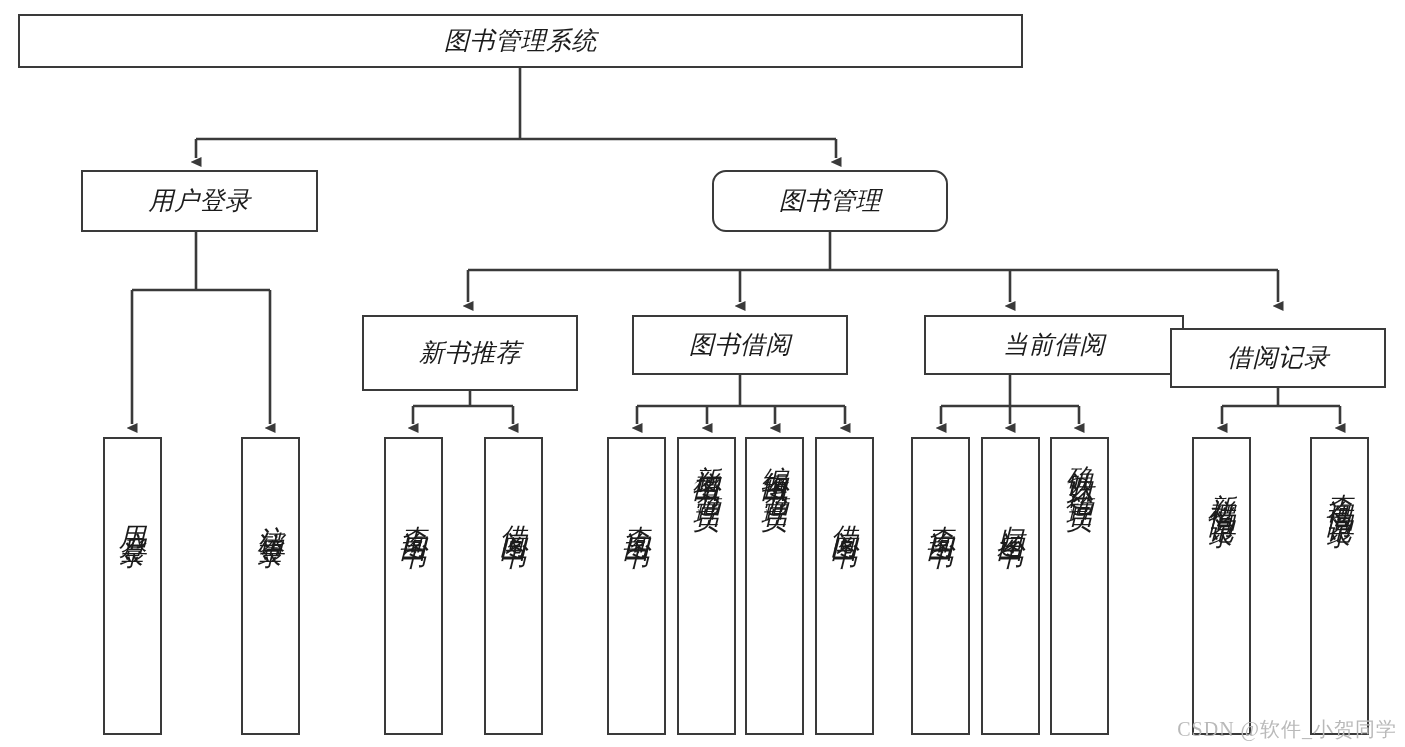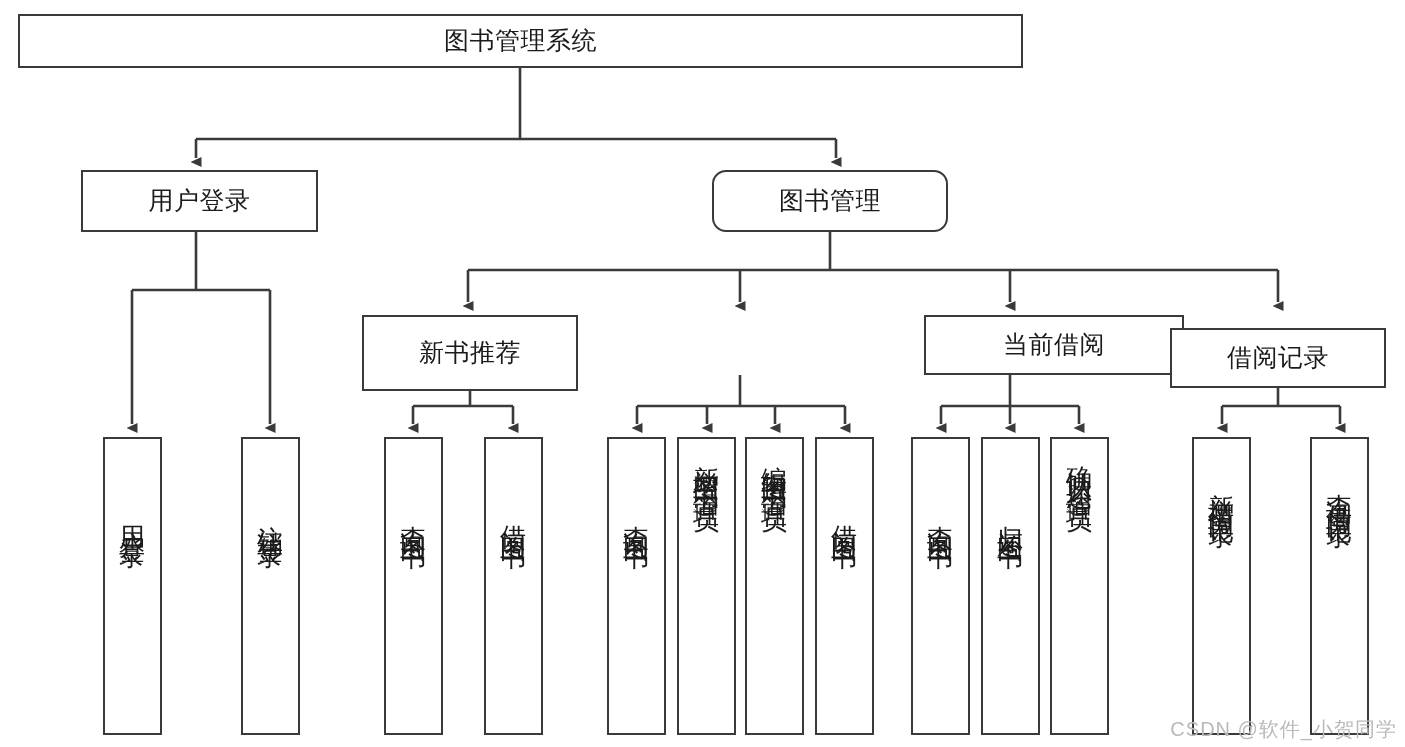--- a/index.html
+++ b/index.html
@@ -18,20 +18,21 @@
     display:flex;
     align-items:center;
     justify-content:center;
     color:#1b1b1b;
   }
   .node .lbl{
     display:block;
     text-align:left;
     line-height:1.18;
     letter-spacing:0.5px;
+    font-style:italic;
   }
   .node.horiz .lbl{
     font-size:25px;
     white-space:nowrap;
   }
   .node.root .lbl{font-size:25px;}
   .node.vert{
     align-items:flex-start;
     padding-top:0px;
   }
@@ -45,21 +46,21 @@
     margin:0 auto;
   }
   .watermark{
     position:absolute;
     right:8px;
     bottom:4px;
     font-size:20px;
     color:#b9b9b9;
     white-space:nowrap;
     letter-spacing:1px;
-    font-family:Liberation Sans, sans-serif;
+    font-family:Liberation Serif, serif;
   }
 </style>
 </head>
 <body>
 
 <div id="stage">
 
   <svg class="lines" viewBox="0 0 1405 747" xmlns="http://www.w3.org/2000/svg">
     <defs>
       <marker id="arrow" markerWidth="10" markerHeight="11" refX="1" refY="5.5" orient="auto" markerUnits="userSpaceOnUse">
@@ -117,20 +118,23 @@
   <div class="node horiz" style="left:81px;top:170px;width:237px;height:62px;">
     <span class="lbl">用户登录</span>
   </div>
   <div class="node horiz" style="left:712px;top:170px;width:236px;height:62px;border-radius:14px;">
     <span class="lbl">图书管理</span>
   </div>
 
   <div class="node horiz" style="left:362px;top:315px;width:216px;height:76px;">
     <span class="lbl">新书推荐</span>
   </div>
+  <div class="node horiz" style="left:632px;top:315px;width:216px;height:60px;">
+    <span class="lbl">图书借阅</span>
+  </div>
   <div class="node horiz" style="left:924px;top:315px;width:260px;height:60px;">
     <span class="lbl">当前借阅</span>
   </div>
   <div class="node horiz" style="left:1170px;top:315px;width:216px;height:60px;margin-top:13px;">
     <span class="lbl">借阅记录</span>
   </div>
 
   <div class="node vert" style="left:103px;top:437px;width:59px;height:298px;padding-top:66px;">
     <span class="lbl">用户登录</span>
   </div>

